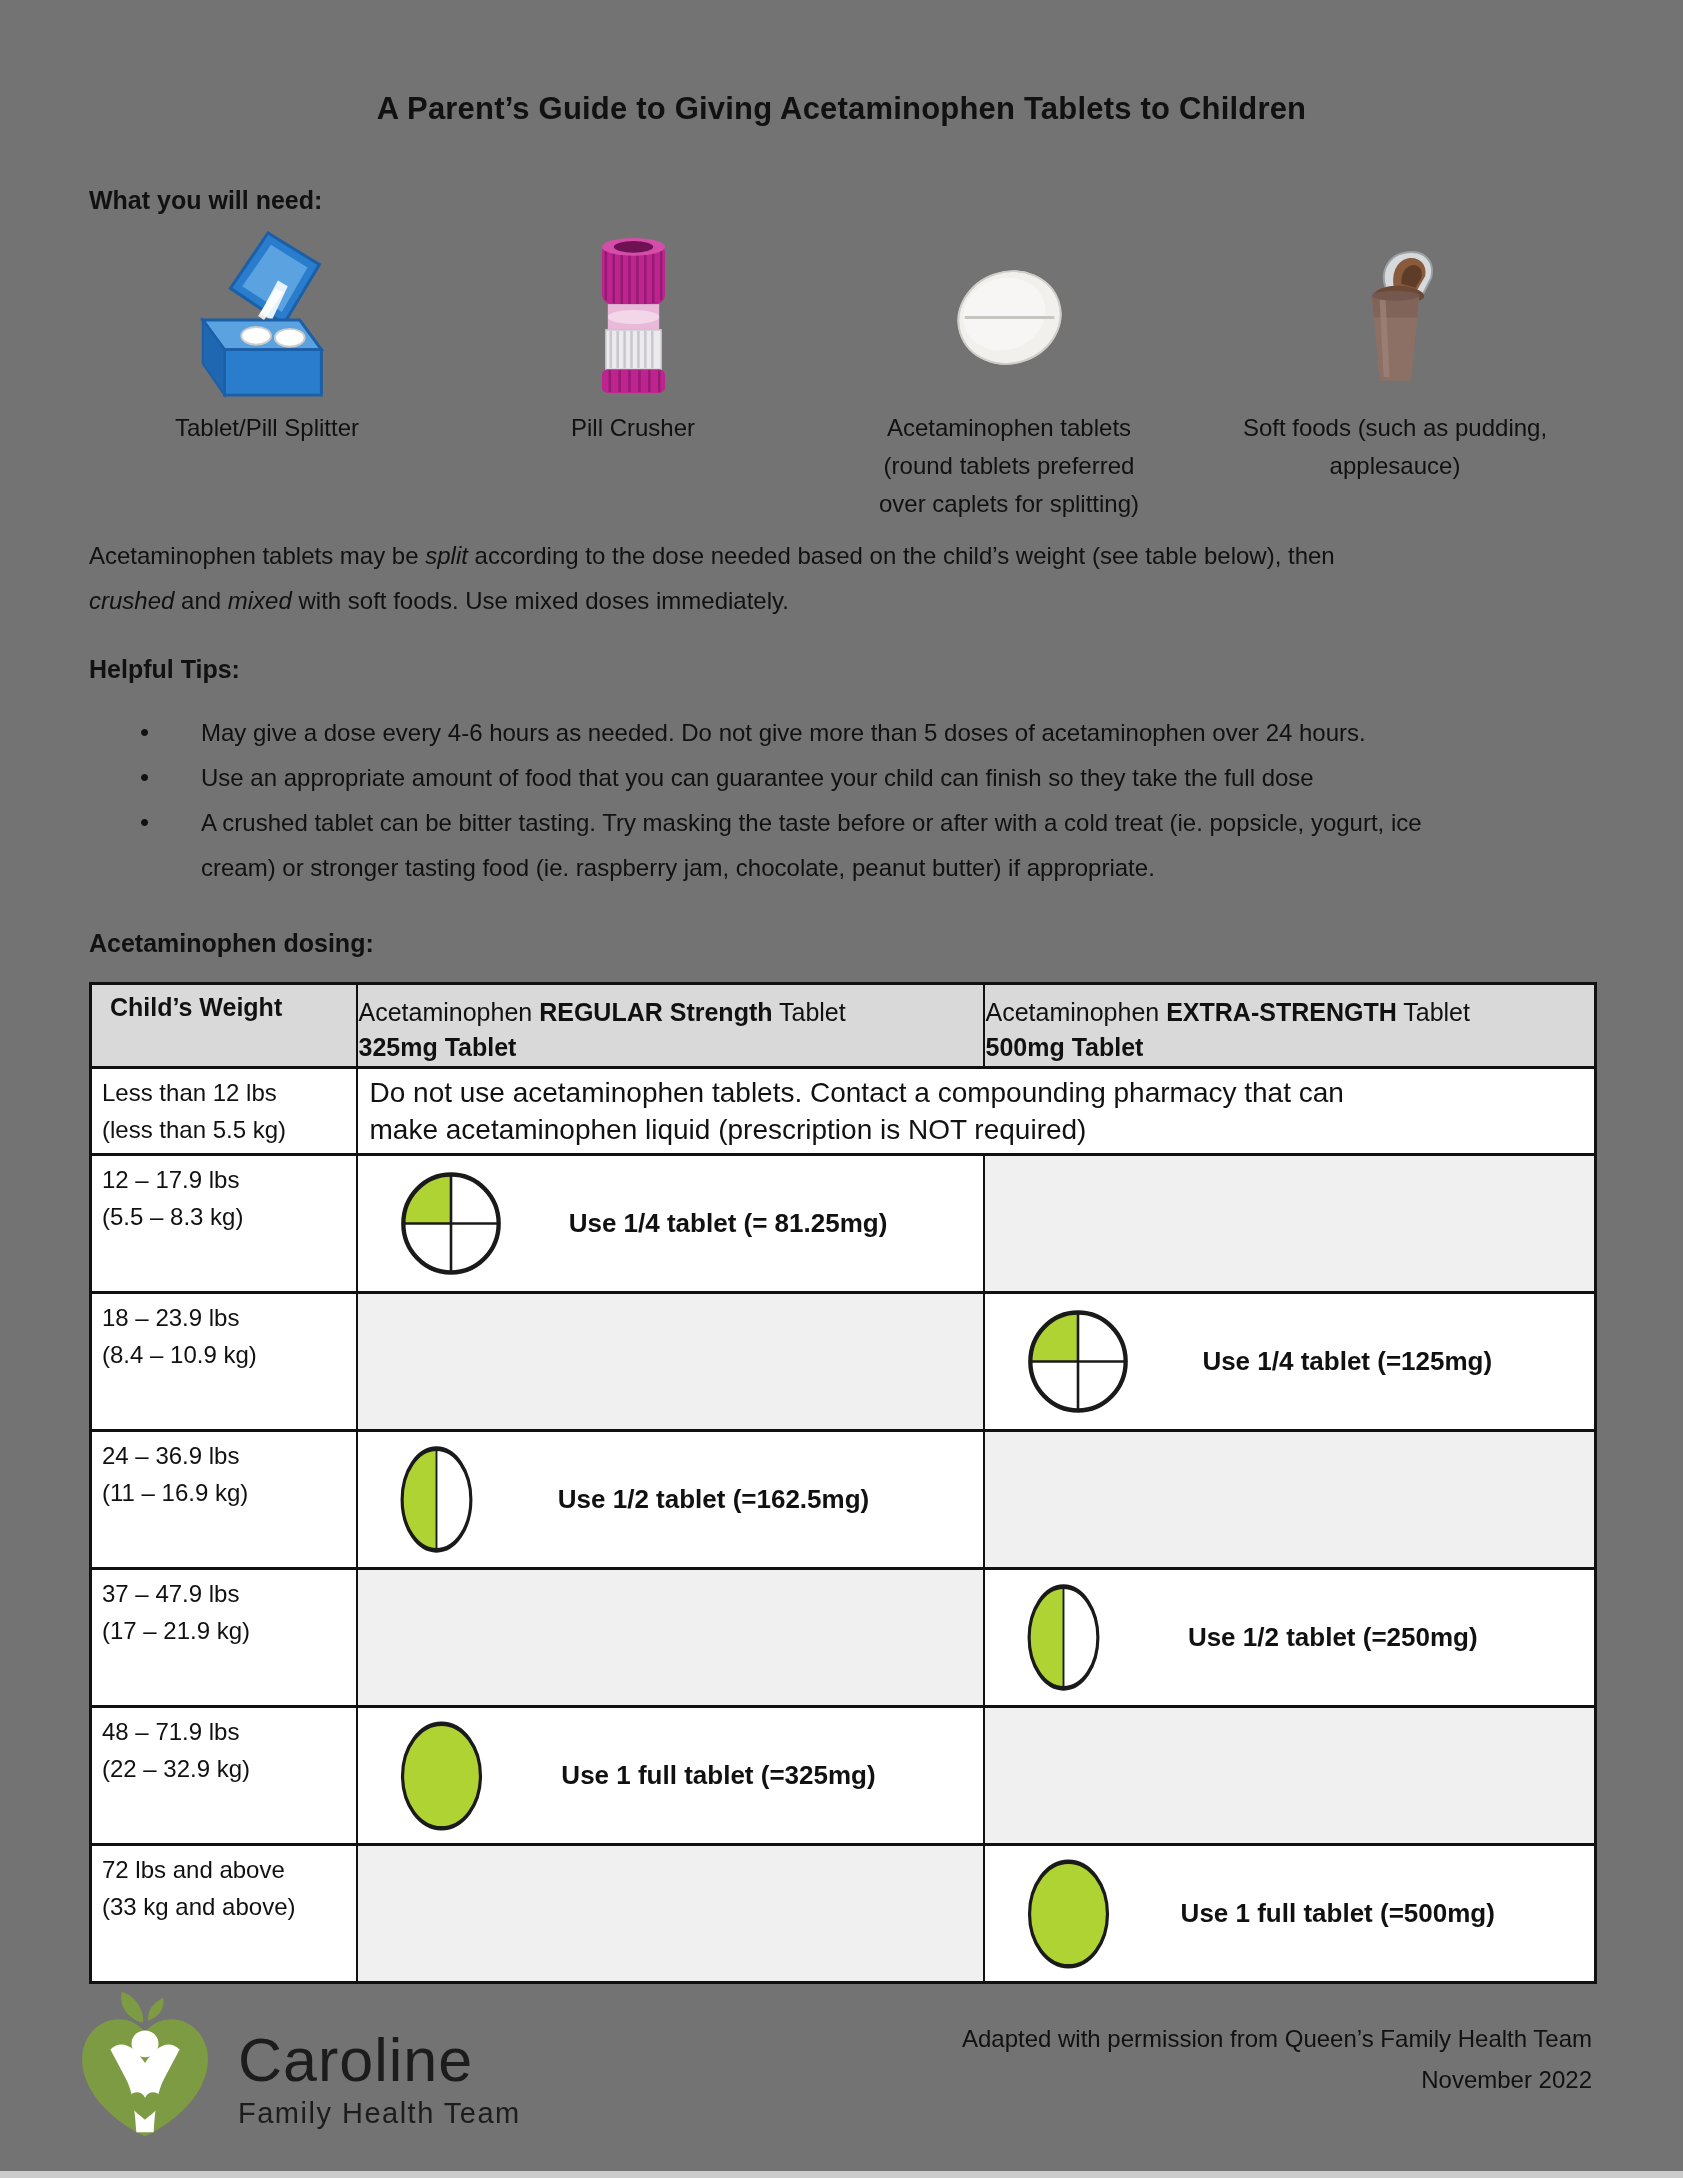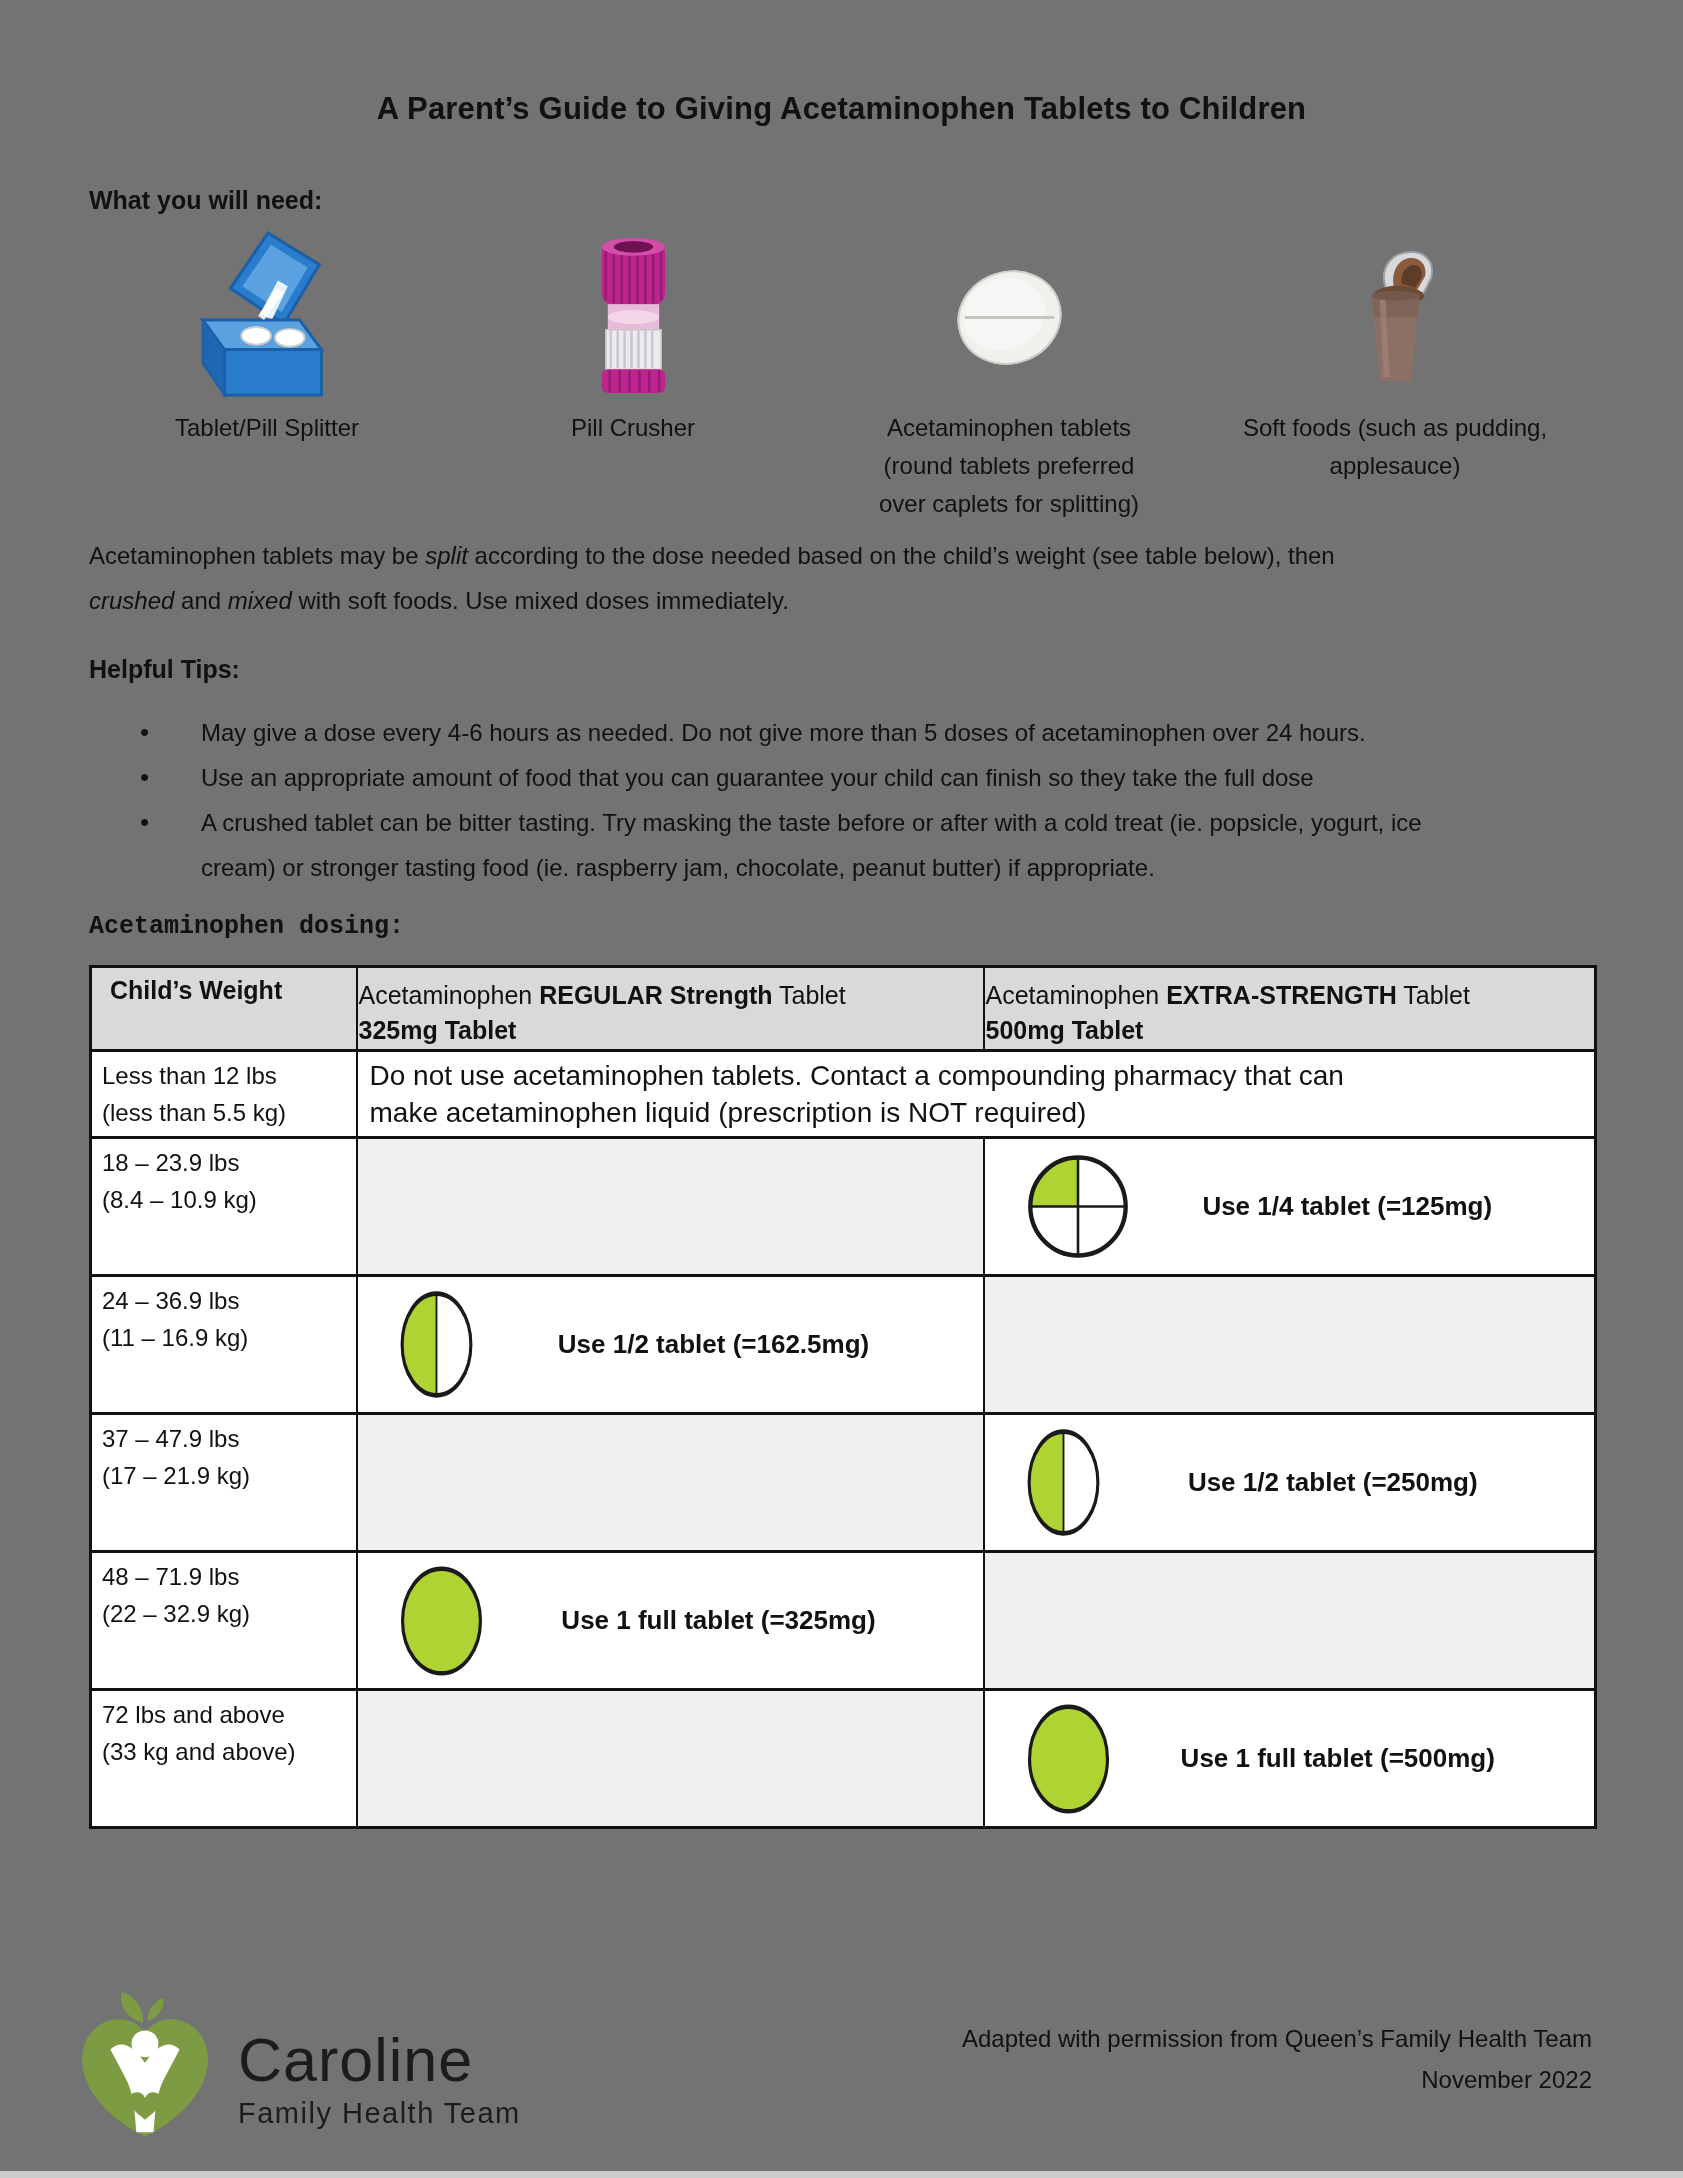--- a/index.html
+++ b/index.html
@@ -37,21 +37,21 @@
     font-size:24px;line-height:38px;text-align:center;margin-top:4px;
   }
   .ni-3 .needs-caption{max-width:297px;}
   .ni-4 .needs-caption{max-width:347px;}
   .intro{margin-top:10px;font-size:24px;line-height:45px;}
   .tips-heading{margin-top:32px;}
   .tips-list{margin-top:26px;max-width:1346px;}
   .tip-row{display:flex;font-size:24px;line-height:45px;}
   .tip-bullet{width:61px;padding-left:51px;flex:none;}
   .tip-bullet::before{content:"\2022";font-size:26px;}
-  .dosing-heading{margin-top:22px;font-family:Liberation Mono, monospace;}
+  .dosing-heading{margin-top:39px;}
   table.dosing{
     margin-top:24px;
     border-collapse:collapse;
     table-layout:fixed;
     width:1505px;
     border:3.5px solid #111;
   }
   table.dosing th, table.dosing td{
     border-left:2.5px solid #111;
     border-right:2.5px solid #111;
@@ -221,20 +221,39 @@
       <tbody>
         <tr>
           <td class="weight-cell">
             <div>Less than 12 lbs</div>
             <div>(less than 5.5 kg)</div>
           </td>
           <td class="liquid-cell" colspan="2">
             <div class="liquid-text">Do not use acetaminophen tablets. Contact a compounding pharmacy that can make acetaminophen liquid (prescription is NOT required)</div>
           </td>
         </tr>
+      <tr>
+            <td class="weight-cell">
+              <div>12 – 17.9 lbs</div>
+              <div>(5.5 – 8.3 kg)</div>
+            </td>
+            <td class="dose-cell">
+              <div class="dose-inner">
+                <svg class="pie" viewBox="0 0 120 120" width="104" height="107" preserveAspectRatio="none">
+                  <circle cx="60" cy="60" r="55" fill="#ffffff"></circle>
+                  <path d="M60,60 L60,5 A55,55 0 0 0 5,60 Z" fill="var(--pie-green,#b0d334)"></path>
+                  <line x1="60" y1="5" x2="60" y2="115" stroke="#1a1a1a" stroke-width="3"></line>
+                  <line x1="5" y1="60" x2="115" y2="60" stroke="#1a1a1a" stroke-width="3"></line>
+                  <circle cx="60" cy="60" r="55" fill="none" stroke="#1a1a1a" stroke-width="5"></circle>
+                </svg>
+                <div class="dose-label">Use 1/4 tablet (= 81.25mg)</div>
+              </div>
+            </td>
+            <td class="empty-cell"></td>
+          </tr>
           <tr>
             <td class="weight-cell">
               <div>18 – 23.9 lbs</div>
               <div>(8.4 – 10.9 kg)</div>
             </td>
             <td class="empty-cell"></td>
             <td class="dose-cell">
               <div class="dose-inner">
                 <svg class="pie" viewBox="0 0 120 120" width="104" height="107" preserveAspectRatio="none">
                   <circle cx="60" cy="60" r="55" fill="#ffffff"></circle>

